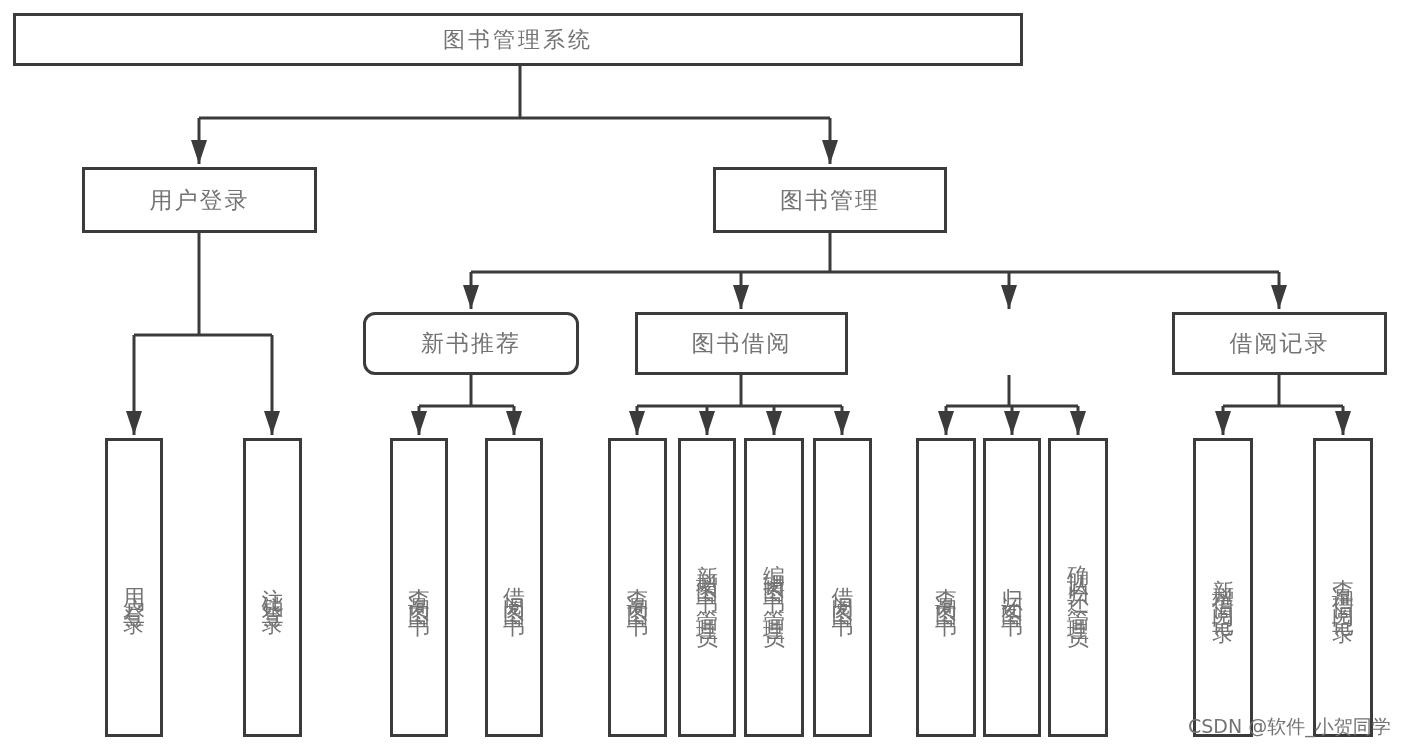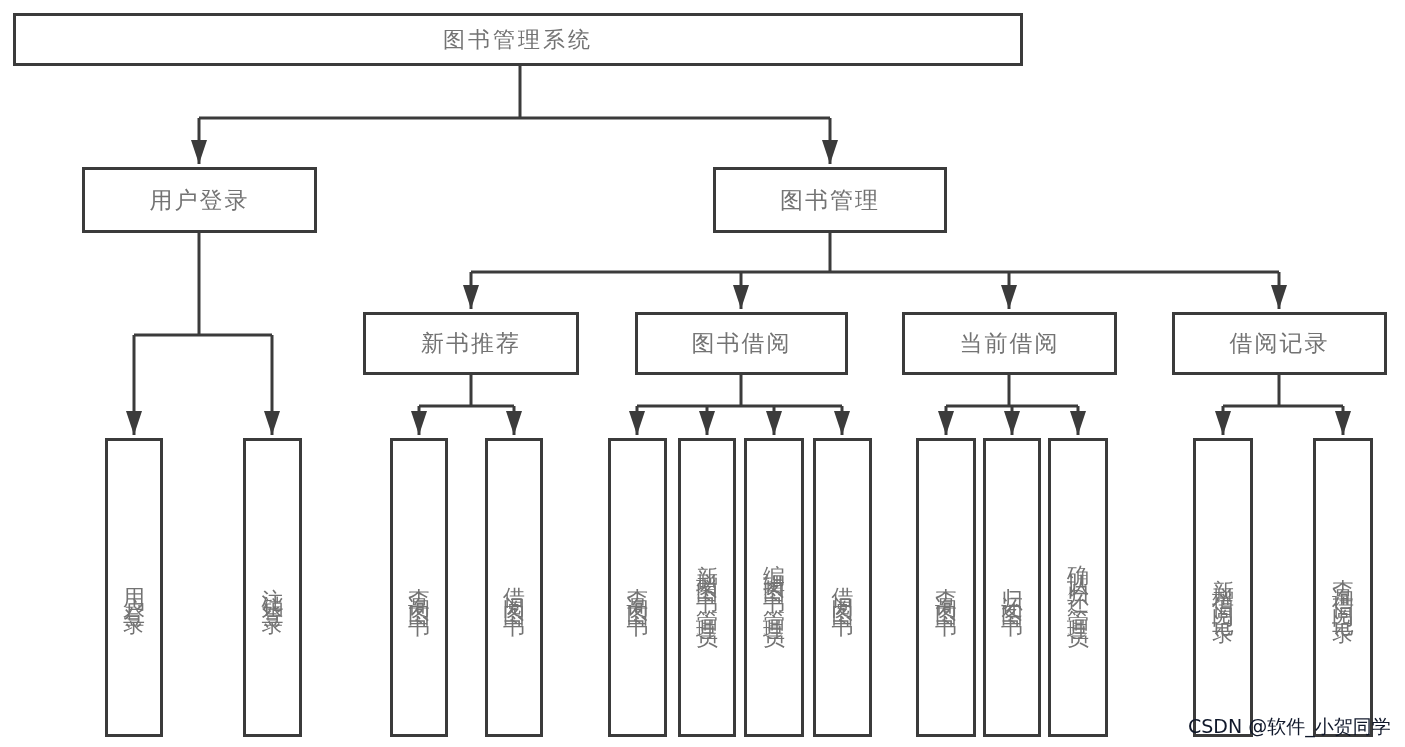--- a/index.html
+++ b/index.html
@@ -15,21 +15,21 @@
     color:#737373;
   }
   .node.h{font-size:23px;letter-spacing:2px;white-space:nowrap;}
   .node.root{font-size:22px;letter-spacing:3px;}
   .node.v span{
     writing-mode:vertical-rl;text-orientation:mixed;
     font-size:22px;letter-spacing:9px;line-height:1;
   }
   .watermark{
     position:absolute;left:1188px;top:714px;width:210px;
-    font-size:19px;color:#0f172a;letter-spacing:0px;white-space:nowrap;z-index:5;
+    font-size:19px;color:#737373;letter-spacing:0px;white-space:nowrap;z-index:5;
   }
 </style>
 </head>
 <body>
 
 <div id="canvas">
 
   <svg id="connectors" width="1405" height="747" viewBox="0 0 1405 747" xmlns="http://www.w3.org/2000/svg">
     <defs>
       <marker id="arrowhead" markerUnits="userSpaceOnUse" markerWidth="24" markerHeight="16" viewBox="0 0 24 16" refX="24" refY="8" orient="auto">
@@ -90,23 +90,22 @@
       <path class="arr" d="M1223 406 V435"></path>
       <path class="arr" d="M1343 406 V435"></path>
     </g>
   </svg>
 
   <div class="node h root" style="left:13px;top:13px;width:1010px;height:53px;">图书管理系统</div>
 
   <div class="node h" style="left:82px;top:167px;width:235px;height:66px;">用户登录</div>
   <div class="node h" style="left:713px;top:167px;width:234px;height:66px;text-align:center;">图书管理</div>
 
-  <div class="node h" style="left:363px;top:312px;width:216px;height:63px;">新书推荐</div>
+  <div class="node h" style="left:363px;top:312px;width:216px;height:63px;border-radius:12px;">新书推荐</div>
   <div class="node h" style="left:635px;top:312px;width:213px;height:63px;">图书借阅</div>
-  <div class="node h" style="left:902px;top:312px;width:215px;height:63px;">当前借阅</div>
   <div class="node h" style="left:1172px;top:312px;width:215px;height:63px;">借阅记录</div>
 
   <div class="node v" style="left:105px;top:438px;width:58px;height:299px;">
     <span>用户登录</span>
   </div>
   <div class="node v" style="left:243px;top:438px;width:59px;height:299px;">
     <span>注销登录</span>
   </div>
 
   <div class="node v" style="left:390px;top:438px;width:58px;height:299px;">

